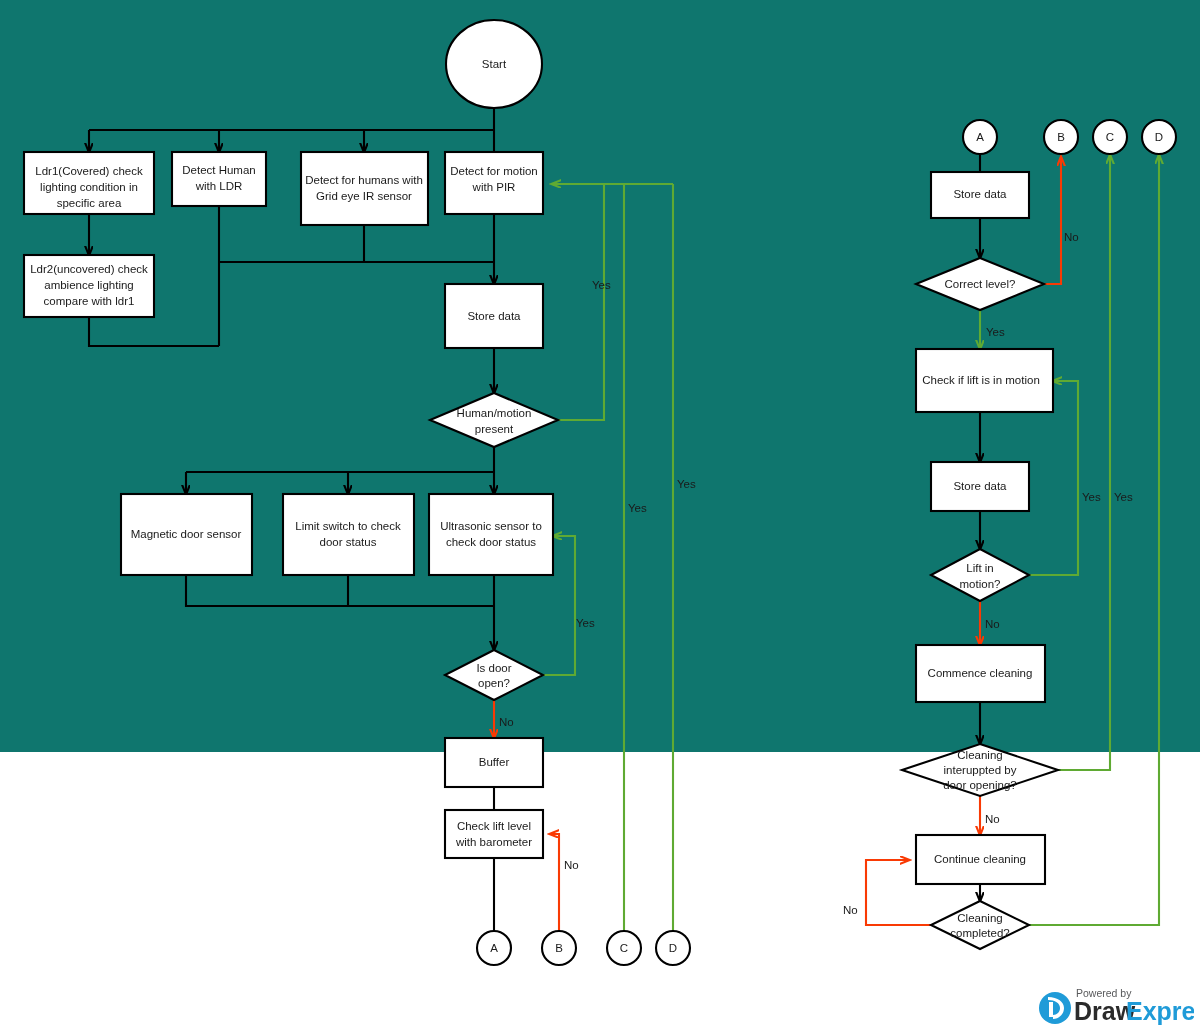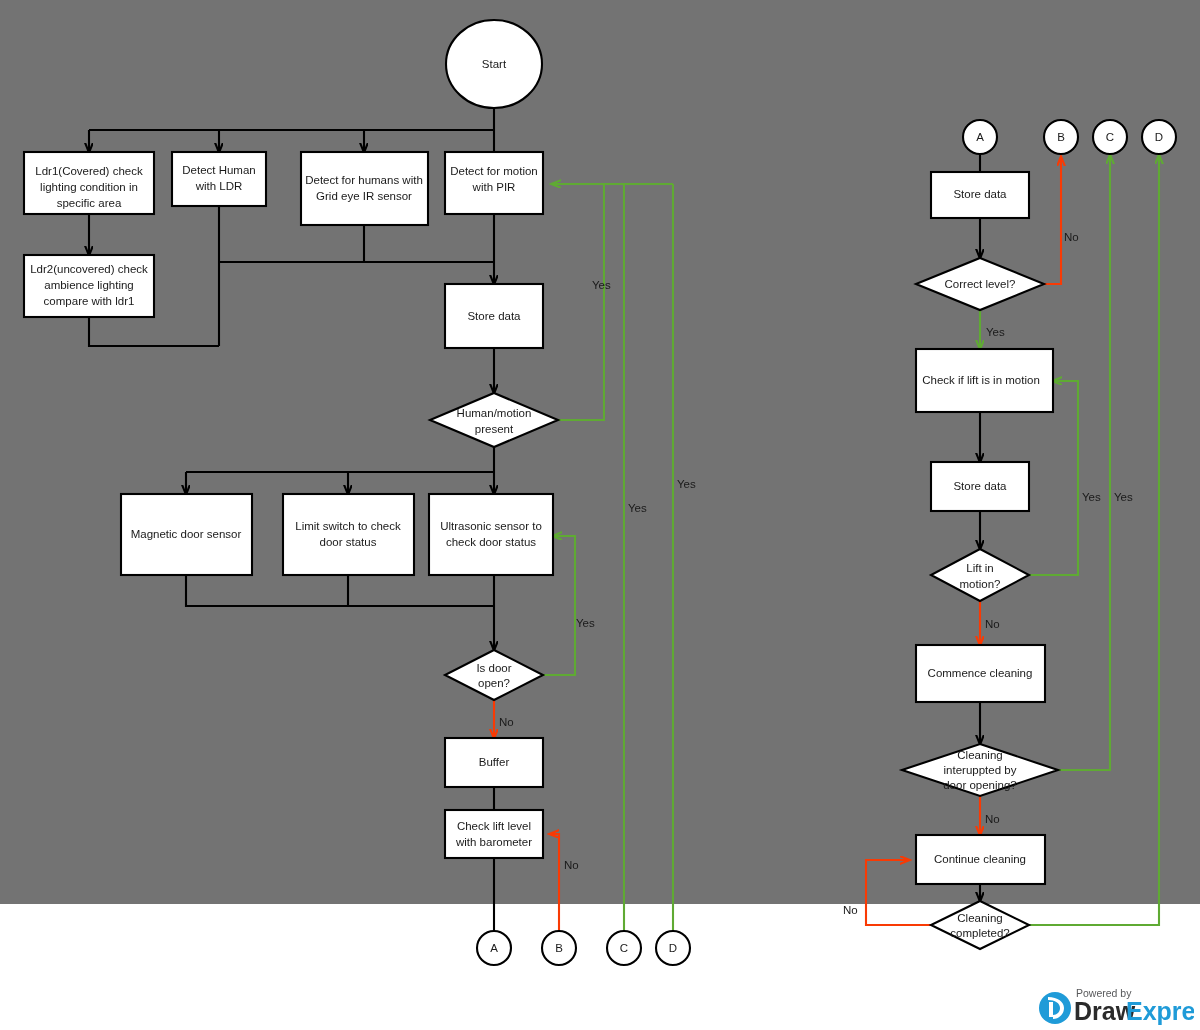--- a/index.html
+++ b/index.html
@@ -2,21 +2,21 @@
 <html><head>
 <meta charset="utf-8">
 <title>Flowchart</title>
 <style>
   html,body{margin:0;padding:0;background:#ffffff;}
   body{
     width:1200px;height:1030px;
     font-family:"Liberation Sans","DejaVu Sans",sans-serif;
     overflow:hidden;
   }
-  #stage{position:relative;width:1200px;height:904px;background:#737373;}
+  #stage{position:relative;width:1200px;height:752px;background:#0f766e;}
   svg#diagram{position:absolute;left:0;top:0;width:1200px;height:1030px;}
   .nodetext{
     font-family:"Liberation Sans","DejaVu Sans",sans-serif;
     font-size:11.5px;
     fill:#1a1a1a;
     text-anchor:middle;
     dominant-baseline:middle;
   }
   .edgelabel{
     font-family:"Liberation Sans","DejaVu Sans",sans-serif;

